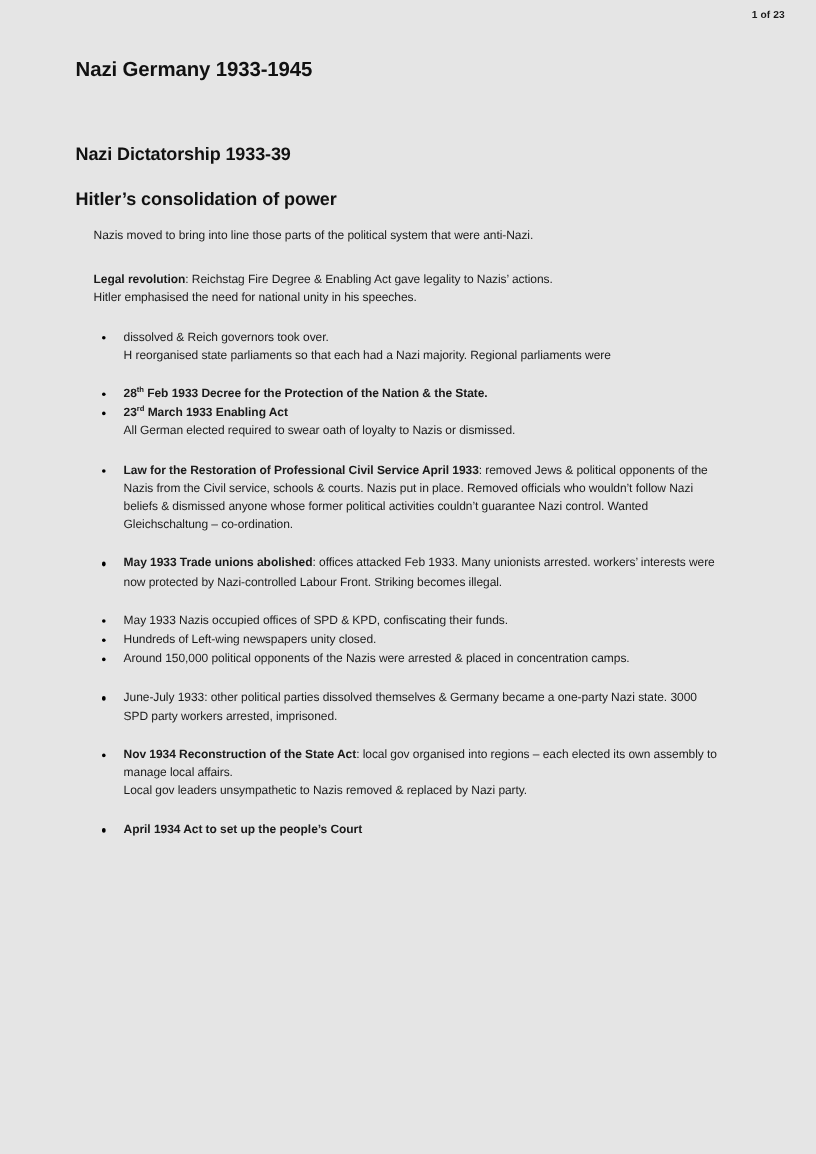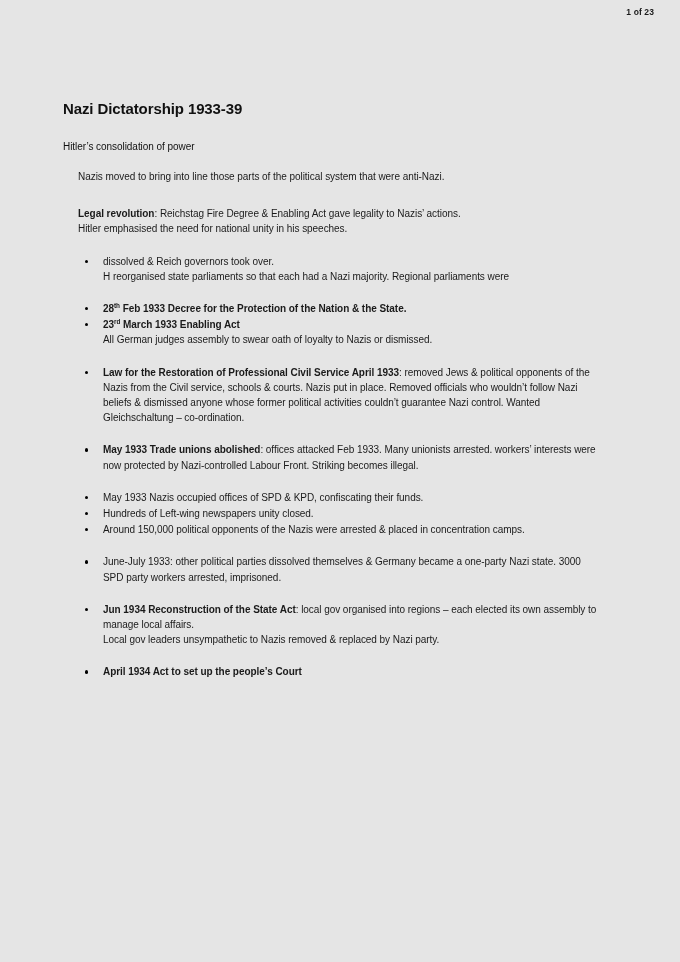--- a/index.html
+++ b/index.html
@@ -46,22 +46,22 @@
   }
   h2.section-title {
     font-size: 15px;
     font-weight: 700;
     letter-spacing: -0.1px;
     margin: 52px 0 0 0;
     line-height: 18px;
     color: #111;
   }
   h3.subsection-title {
-    font-size: 10px;
-    font-weight: 400;
+    font-size: 15px;
+    font-weight: 700;
     letter-spacing: -0.05px;
     margin: 22px 0 0 0;
     line-height: 14px;
     color: #111;
   }
   .body-block {
     margin-left: 15px;
     width: 525px;
   }
   p.para {
@@ -110,20 +110,21 @@
 </style>
 </head>
 <body>
 
 <div class="page">
 
   <div class="page-counter">1 of 23</div>
 
   <div class="content">
 
+    <h1 class="doc-title">Nazi Germany 1933-1945</h1>
 
     <h2 class="section-title">Nazi Dictatorship 1933-39</h2>
 
     <h3 class="subsection-title">Hitler’s consolidation of power</h3>
 
     <div class="body-block">
 
       <p class="para gap-md">Nazis moved to bring into line those parts of the political system that were anti-Nazi.</p>
 
       <p class="para gap-lg"><span class="b">Legal revolution</span><span>: Reichstag Fire Degree &amp; Enabling Act gave legality to Nazis’ actions.</span><br><span class="line">Hitler emphasised the need for national unity in his speeches.</span></p>
@@ -132,35 +133,35 @@
 
         <li class="gap-lg">
             <span class="line">dissolved &amp; Reich governors took over.</span>
             <span class="line">H reorganised state parliaments so that each had a Nazi majority. Regional parliaments were</span>
           </li>
 
         <li class="gap-lg b"><span>28</span><sup>th</sup><span> Feb 1933 Decree for the Protection of the Nation &amp; the State.</span></li>
 
         <li class="gap-sm">
             <span class="b line"><span>23</span><sup>rd</sup><span> March 1933 Enabling Act</span></span>
-            <span class="line">All German judges assembly to swear oath of loyalty to Nazis or dismissed.</span>
+            <span class="line">All German elected required to swear oath of loyalty to Nazis or dismissed.</span>
           </li>
 
         <li class="gap-lg"><span class="b">Law for the Restoration of Professional Civil Service April 1933</span><span>: removed Jews &amp; political opponents of the Nazis from the Civil service, schools &amp; courts. Nazis put in place. Removed officials who wouldn’t follow Nazi beliefs &amp; dismissed anyone whose former political activities couldn’t guarantee Nazi control. Wanted Gleichschaltung – co-ordination.</span></li>
 
         <li class="gap-lg"><span class="b">May 1933 Trade unions abolished</span><span>: offices attacked Feb 1933. Many unionists arrested. workers’ interests were now protected by Nazi-controlled Labour Front. Striking becomes illegal.</span></li>
 
         <li class="gap-lg"><span>May 1933 Nazis occupied offices of SPD &amp; KPD, confiscating their funds.</span></li>
 
         <li class="gap-sm"><span>Hundreds of Left-wing newspapers unity closed.</span></li>
 
         <li class="gap-sm"><span>Around 150,000 political opponents of the Nazis were arrested &amp; placed in concentration camps.</span></li>
 
         <li class="gap-lg"><span>June-July 1933: other political parties dissolved themselves &amp; Germany became a one-party Nazi state. 3000 SPD party workers arrested, imprisoned.</span></li>
 
-        <li class="gap-lg"><span class="b">Jun 1934 Reconstruction of the State Act</span><span>: local gov organised into regions – each elected its own assembly to manage local affairs.</span><span class="line">Local gov leaders unsympathetic to Nazis removed &amp; replaced by Nazi party.</span></li>
+        <li class="gap-lg"><span class="b">Nov 1934 Reconstruction of the State Act</span><span>: local gov organised into regions – each elected its own assembly to manage local affairs.</span><span class="line">Local gov leaders unsympathetic to Nazis removed &amp; replaced by Nazi party.</span></li>
 
         <li class="gap-lg b"><span>April 1934 Act to set up the people’s Court</span></li>
 
       </ul>
     </div>
   </div>
 </div>
 
 </body></html>

